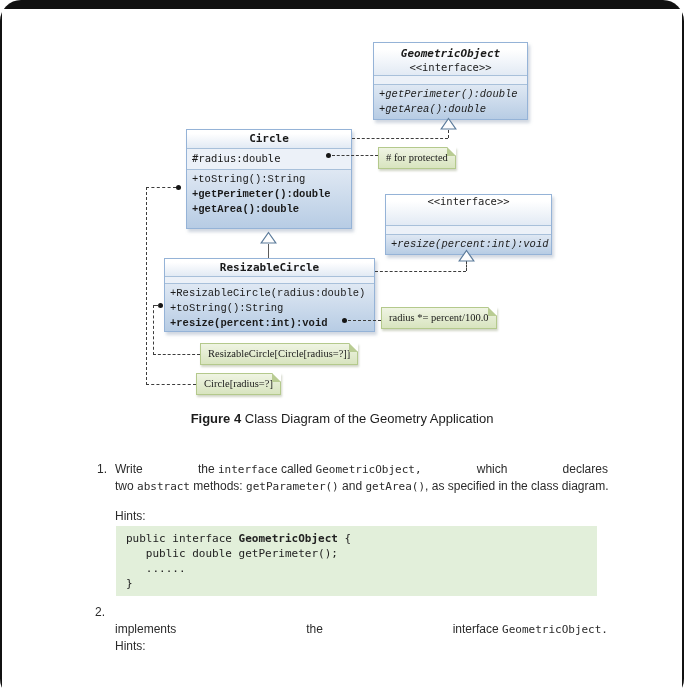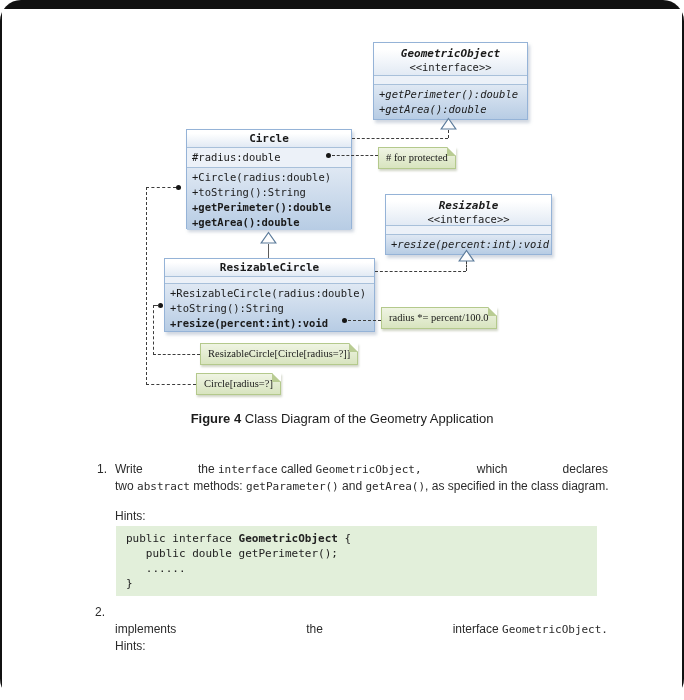--- a/index.html
+++ b/index.html
@@ -19,21 +19,21 @@
     box-shadow:2px 3px 3px rgba(120,140,165,.35); background:#fff;
   }
   .uml-title {
     background:linear-gradient(180deg,#ffffff 20%,#e2eaf4 100%);
     border-bottom:1px solid #a8c0da; text-align:center; font-weight:bold;
   }
   .uml-title.single { line-height:17px; font-size:11px; }
   .uml-title .iname { display:block; line-height:15px; padding-top:3px; font-size:11px; font-style:italic; }
   .uml-title .stereo { display:block; line-height:12px; font-size:10.5px; font-weight:normal; }
   .uml-fields { background:#ecf1f8; border-bottom:1px solid #a8c0da; }
-  .uml-methods { background:linear-gradient(180deg,#dfe8f3 0%,#b7cce4 100%); flex:1; padding-top:2px; }
+  .uml-methods { background:linear-gradient(180deg,#dfe8f3 0%,#b7cce4 100%); flex:1; padding-top:2px;font-family:Liberation Mono, monospace; }
   .uml-line { line-height:15px; padding-left:5px; white-space:pre; }
   .uml-fields .uml-line { line-height:19px; }
   .b { font-weight:bold; }
   .i { font-style:italic; }
 
   
   .note {
     position:absolute; background:linear-gradient(180deg,#eff4e3 0%,#d8e4bf 100%);
     border:1px solid #b4c98c; padding:3px 7px;
     font-family:Liberation Serif, serif; font-size:10.5px; line-height:14px; color:#1a1a1a;
@@ -85,30 +85,28 @@
         <div class="uml-line i">+getArea():double</div>
       </div>
     </div>
 
     <div class="uml-box" style="left:186px; top:129px; width:166px; height:100px;">
       <div class="uml-title single" style="height:18px;">Circle</div>
       <div class="uml-fields" style="height:20px;">
         <div class="uml-line">#radius:double</div>
       </div>
       <div class="uml-methods">
-        <div class="uml-line">+Circle(radius:double)</div>
         <div class="uml-line">+toString():String</div>
         <div class="uml-line b">+getPerimeter():double</div>
         <div class="uml-line b">+getArea():double</div>
       </div>
     </div>
 
     <div class="uml-box" style="left:385px; top:194px; width:167px; height:61px;">
       <div class="uml-title" style="height:30px;">
-        <span class="iname">Resizable</span>
         <span class="stereo">&lt;&lt;interface&gt;&gt;</span>
       </div>
       <div class="uml-fields" style="height:8px;"></div>
       <div class="uml-methods">
         <div class="uml-line i">+resize(percent:int):void</div>
       </div>
     </div>
 
     <div class="uml-box" style="left:164px; top:258px; width:211px; height:74px;">
       <div class="uml-title single" style="height:17px;">ResizableCircle</div>

